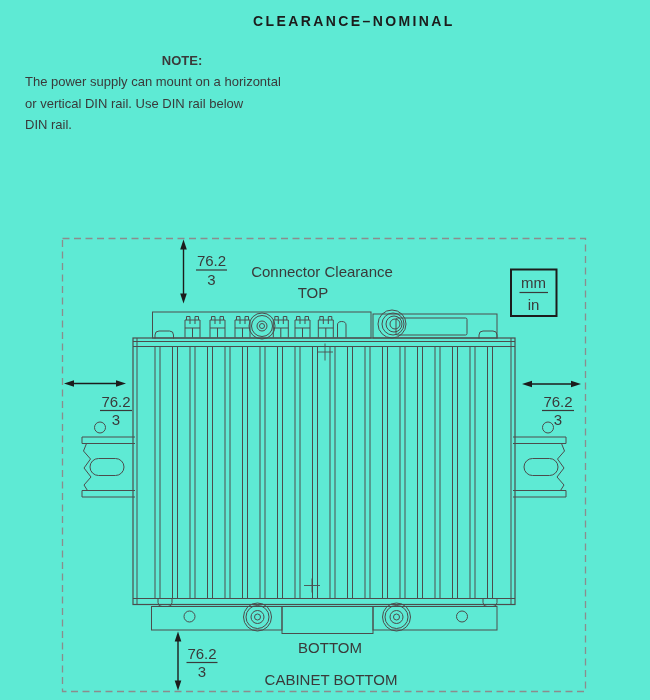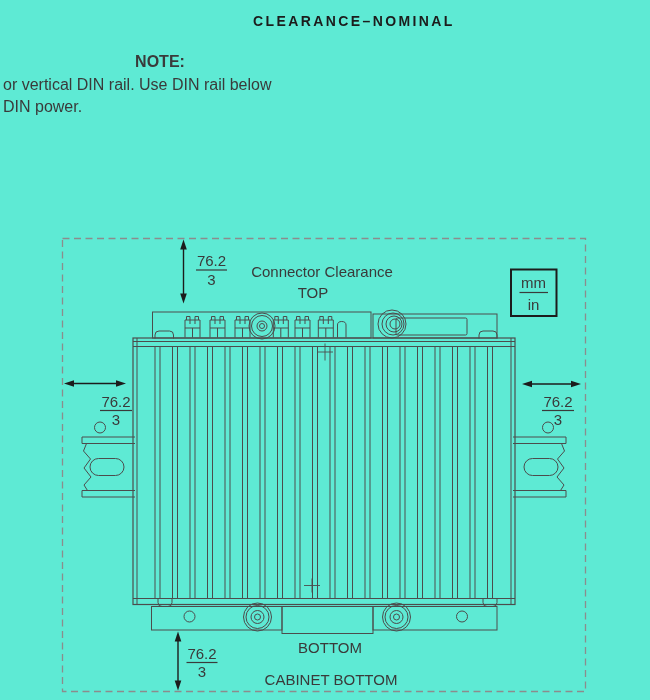--- a/index.html
+++ b/index.html
@@ -1,21 +1,21 @@
 <!DOCTYPE html>
 <html style="--line: #4c4c4c; --dimension: #1c1c1c; --text: #3a3a3a; --dashed-border: #8c8c8c;"><head>
 <meta charset="utf-8">
 <style>
   html,body{margin:0;padding:0;background:#fff;}
   .page{position:relative;width:650px;height:700px;background:#5eead4;overflow:hidden;
         font-family:"Liberation Sans",sans-serif;}
   .title{position:absolute;left:253px;top:13px;font-size:14px;font-weight:bold;
          letter-spacing:2.4px;color:var(--dimension,#1f1f1f);white-space:nowrap;}
-  .note{position:absolute;left:3px;top:53px;width:314px;color:var(--text,#2e2e2e);
-        font-size:16px;}
+  .note{position:absolute;left:25px;top:53px;width:314px;color:var(--text,#2e2e2e);
+        font-size:13px;}
   .note-heading{font-weight:bold;text-align:center;margin:0 0 3px 0;}
   .note-line{line-height:21.6px;white-space:nowrap;}
   svg{position:absolute;left:0;top:0;}
   .dsh{fill:none;stroke:var(--dashed-border,#8c8c8c);stroke-width:1.3;stroke-dasharray:7 4.5;}
   .ln{fill:none;stroke:var(--line,#4c4c4c);stroke-width:1;}
   .ln2{fill:none;stroke:var(--line,#4c4c4c);stroke-width:1.2;}
   .dim{fill:none;stroke:var(--dimension,#1c1c1c);stroke-width:1.4;}
   .arr{fill:var(--dimension,#1c1c1c);stroke:none;}
   .bar{fill:none;stroke:var(--text,#3a3a3a);stroke-width:1.2;}
   .ubox{fill:none;stroke:var(--dimension,#1c1c1c);stroke-width:2;}
@@ -25,22 +25,23 @@
 </style>
 </head>
 <body>
 
 <div class="page">
 
   <div class="title">CLEARANCE–NOMINAL</div>
 
   <div class="note">
     <div class="note-heading">NOTE:</div>
+    <div class="note-line">The power supply can mount on a horizontal</div>
     <div class="note-line">or vertical DIN rail. Use DIN rail below</div>
-    <div class="note-line">DIN power.</div>
+    <div class="note-line">DIN rail.</div>
   </div>
 
   <svg width="650" height="700" viewBox="0 0 650 700">
 
     <rect class="dsh" x="62.5" y="238.5" width="523" height="453"></rect>
 
     <g>
       <line class="dim" x1="183.5" y1="248" x2="183.5" y2="295"></line>
       <polygon class="arr" points="183.5,239.5 180.2,249.5 186.8,249.5"></polygon>
       <polygon class="arr" points="183.5,303.5 180.2,293.5 186.8,293.5"></polygon>

